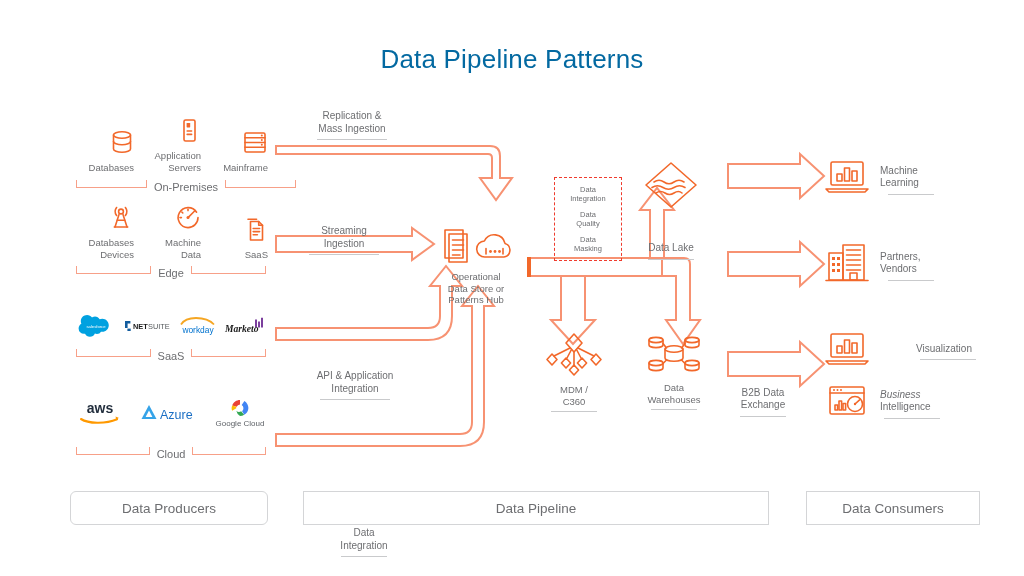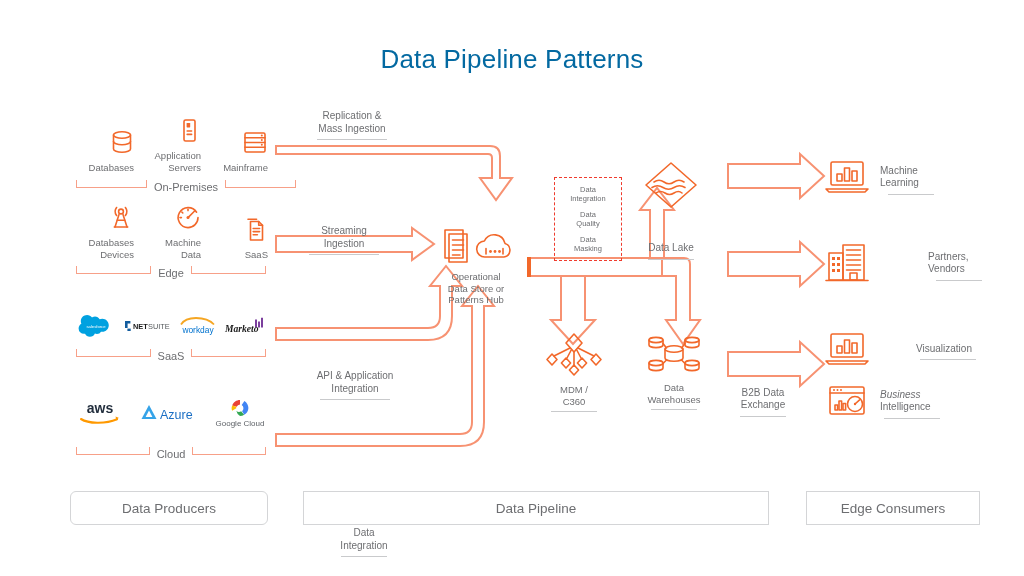--- a/index.html
+++ b/index.html
@@ -387,21 +387,21 @@
       <rect class="icof" x="8" y="29" width="3" height="3"></rect>
       <rect class="icof" x="13" y="29" width="3" height="3"></rect>
       <line class="ico" x1="22.5" y1="10" x2="36.5" y2="10"></line>
       <line class="ico" x1="22.5" y1="15" x2="36.5" y2="15"></line>
       <line class="ico" x1="22.5" y1="20" x2="36.5" y2="20"></line>
       <line class="ico" x1="22.5" y1="25" x2="36.5" y2="25"></line>
       <line class="ico" x1="22.5" y1="30" x2="36.5" y2="30"></line>
       <rect class="ico" x="26" y="33" width="7" height="7"></rect>
       <line class="ico" x1="2" y1="40.5" x2="44" y2="40.5"></line>
     </svg>
-    <div style="width:62px;margin-left:48px;">
+    <div style="width:62px;">
       <div class="lbl mid" style="text-align:left;">Partners,</div>
       <div class="lbl mid ul w46" style="text-align:left;">Vendors</div>
     </div>
   </div>
 
   <div class="abs" style="left:824px;top:330px;display:flex;align-items:center;gap:10px;">
     <svg width="46" height="38" viewBox="0 0 46 38">
       <rect class="ico" x="7" y="4" width="32" height="23" rx="1.6"></rect>
       <rect class="ico" x="13" y="16" width="5" height="7"></rect>
       <rect class="ico" x="20.5" y="10" width="5" height="13"></rect>
@@ -428,15 +428,15 @@
       <circle class="icof" cx="31" cy="22" r="1.2"></circle>
     </svg>
     <div style="width:64px;">
       <div class="lbl mid" style="text-align:left;font-style:italic;">Business</div>
       <div class="lbl mid ul w56" style="text-align:left;">Intelligence</div>
     </div>
   </div>
 
   <div class="abs footbox" style="left:70px;top:491px;width:196px;border-radius:6px;">Data Producers</div>
   <div class="abs footbox" style="left:303px;top:491px;width:464px;">Data Pipeline</div>
-  <div class="abs footbox" style="left:806px;top:491px;width:172px;">Edge Consumers</div>
+  <div class="abs footbox" style="left:806px;top:491px;width:172px;">Data Consumers</div>
 
 </div>
 
 </body></html>

